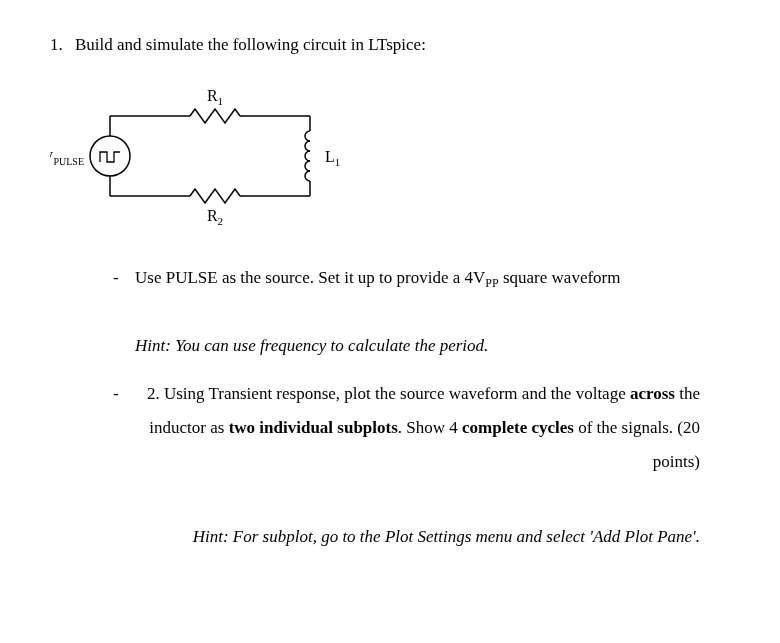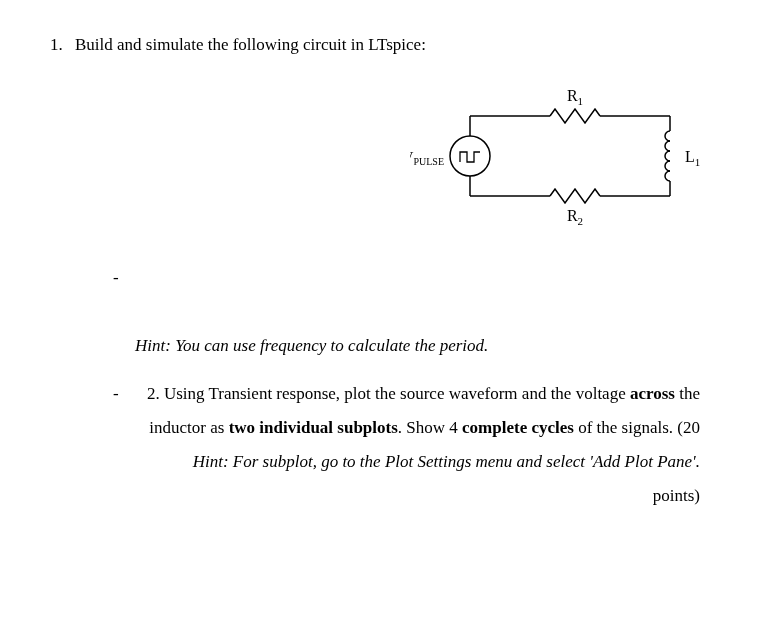--- a/index.html
+++ b/index.html
@@ -10,39 +10,39 @@
       background: #fff;
       margin: 0;
       padding: 30px 50px;
       width: 780px;
       line-height: 1.8;
     }
     .q1-intro { margin-bottom: 2px; }
     .q-number { display: inline; margin-right: 8px; }
     .circuit-container {
       display: flex;
-      justify-content: flex-end;
+      justify-content: flex-start;
       margin: 15px 0 25px 0;
     }
     .bullet-list {
       padding-left: 85px;
       padding-right: 30px;
     }
     .bullet-item {
       position: relative;
       margin-bottom: 14px;
       line-height: 2.0;
     }
     .bullet-dash {
       position: absolute;
       left: -22px;
       top: 0;
     }
     .sub { font-size: 12px; vertical-align: sub; }
-    .italic { font-style: italic; }
+    .italic { font-style: italic; margin-top: 41px; }
     .q2 {
       padding-left: 24px;
       text-indent: -24px;
       margin-top: 10px;
       line-height: 2.0;
       padding-right: 30px;
       text-align: right;
     }
     .q2 > .cont { text-indent: 0; display: block; padding-left: 24px; margin-left: -24px; }
     svg { display: block; }
@@ -104,33 +104,35 @@
     </text>
     <text x="34" y="86" font-family="Times New Roman" font-size="14" text-anchor="end">
       <tspan>V</tspan><tspan font-size="10" dy="3">PULSE</tspan>
     </text>
   </svg>
 </div>
 
 <div class="bullet-list">
   <div class="bullet-item">
     <span class="bullet-dash">-</span>
-    <br>
+    <span>
+      <span>Use PULSE as the source. Set it up to provide a 4V</span><span class="sub">PP</span><span> square waveform</span>
+    </span><br>
     <br>
     <span class="italic">Hint: You can use frequency to calculate the period.</span>
   </div>
 
   <div class="bullet-item">
     <span class="bullet-dash">-</span>
   </div>
 </div>
 
 <div class="q2">
   <span>2.</span>
   <span>
     <span>Using Transient response, plot the source waveform and the voltage </span><b>across</b><span> the</span>
   </span>
   <span class="cont">
     <span>inductor as </span><b>two individual subplots</b><span>. Show 4 </span><b>complete cycles</b><span> of the signals. (20</span>
   </span>
+  <span class="cont">points)</span>
   <span class="cont italic">Hint: For subplot, go to the Plot Settings menu and select 'Add Plot Pane'.</span>
-  <span class="cont">points)</span>
 </div>
 
 </body></html>

